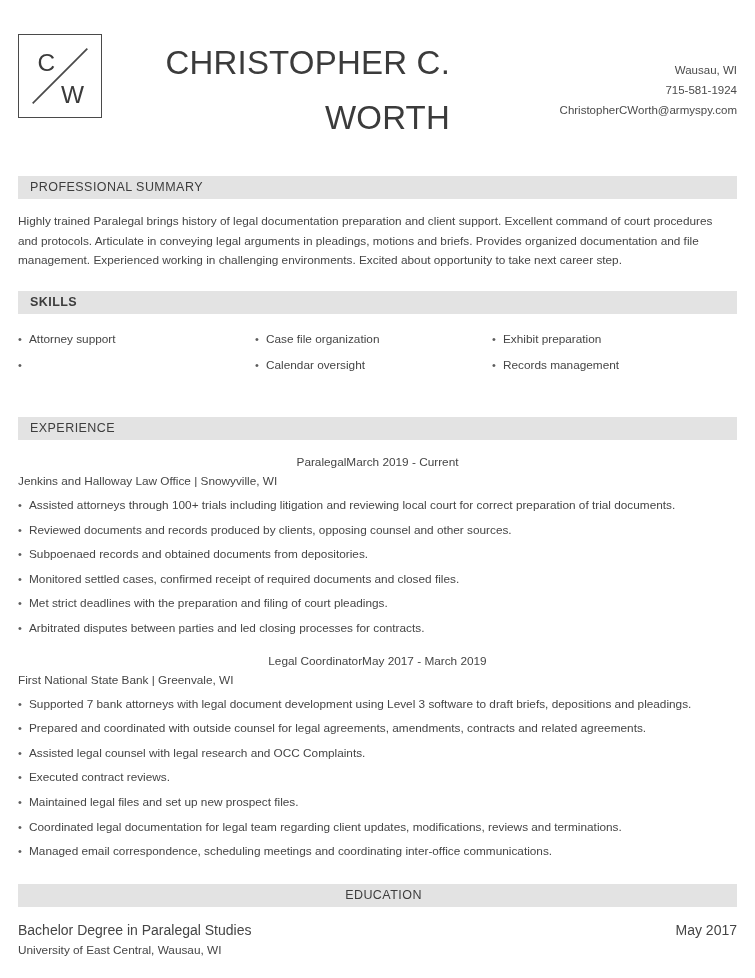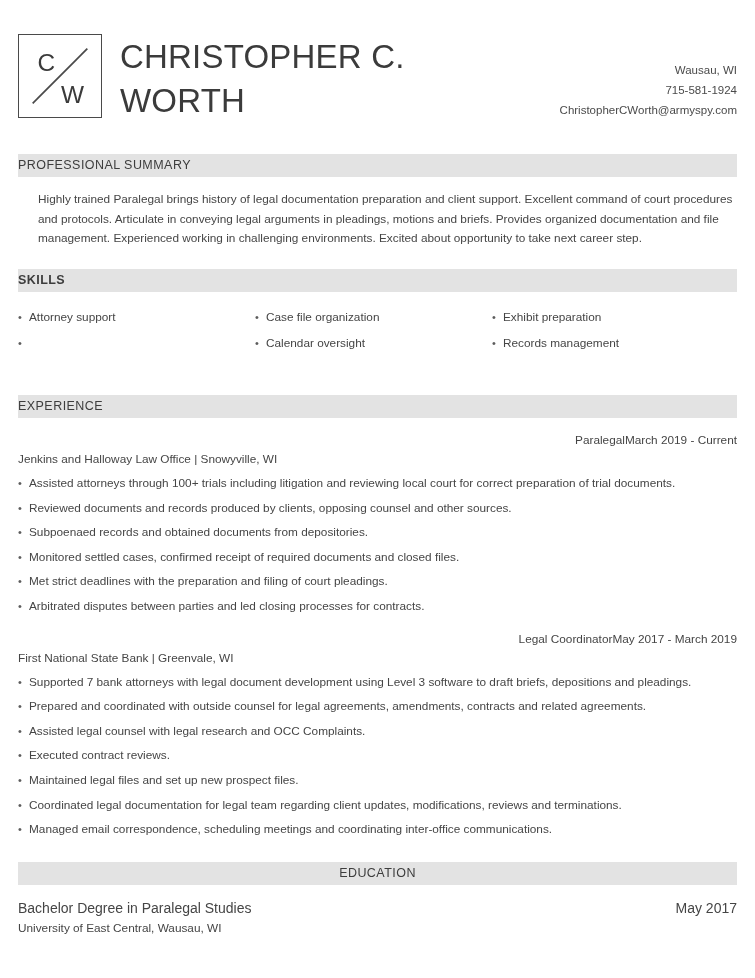--- a/index.html
+++ b/index.html
@@ -45,62 +45,63 @@
     width: 100%;
     height: 100%;
   }
   .name-block {
     flex: 1 1 auto;
     padding-top: 1px;
     min-width: 0;
   }
   .full-name {
     font-size: 33px;
-    line-height: 44px;
+    line-height: 55px;
     font-weight: 300;
     color: #3b3b3b;
     letter-spacing: 0.2px;
     max-width: 330px;
     word-wrap: break-word;
+    text-align: right;
   }
   .contact-block {
     flex: 0 0 auto;
     width: 250px;
     text-align: right;
     padding-top: 26px;
     font-size: 11.5px;
     line-height: 20px;
     color: #4a4a4a;
   }
   .contact-line { white-space: nowrap; }
 
   
   .section-band {
     background: #e3e3e3;
     height: 23px;
     line-height: 23px;
+    padding-left: 12px;
     font-size: 12.5px;
     letter-spacing: 0.45px;
     color: #3d3d3d;
     box-sizing: border-box;
   }
   .sec-summary { margin-top: 31px; }
   .sec-skills  { margin-top: 20px; font-weight: bold; }
   .sec-exp     { margin-top: 39px; }
   .sec-edu     { margin-top: 22px; text-align: center; }
 
   
   .summary-text {
     margin-top: 13px;
     font-size: 11.8px;
     line-height: 19.7px;
     color: #454545;
     text-align: left;
     padding-right: 2px;
-    margin-left: 20px;
   }
 
   
   .skills-grid {
     margin-top: 12px;
     display: grid;
     grid-template-columns: 237px 237px auto;
     row-gap: 0px;
   }
   .skill-item {
@@ -114,21 +115,21 @@
     flex: 0 0 auto;
     width: 11px;
     color: #5c5c5c;
     font-size: 11px;
   }
 
   
   .job { margin-top: 13px; }
   .job-head {
     display: flex;
-    justify-content: flex-end;
+    justify-content: center;
     align-items: baseline;
     font-size: 11.8px;
     line-height: 19px;
     color: #454545;
   }
   .job-title { white-space: nowrap; }
   .job-dates { white-space: nowrap; }
   .job-org {
     font-size: 11.8px;
     line-height: 19px;

